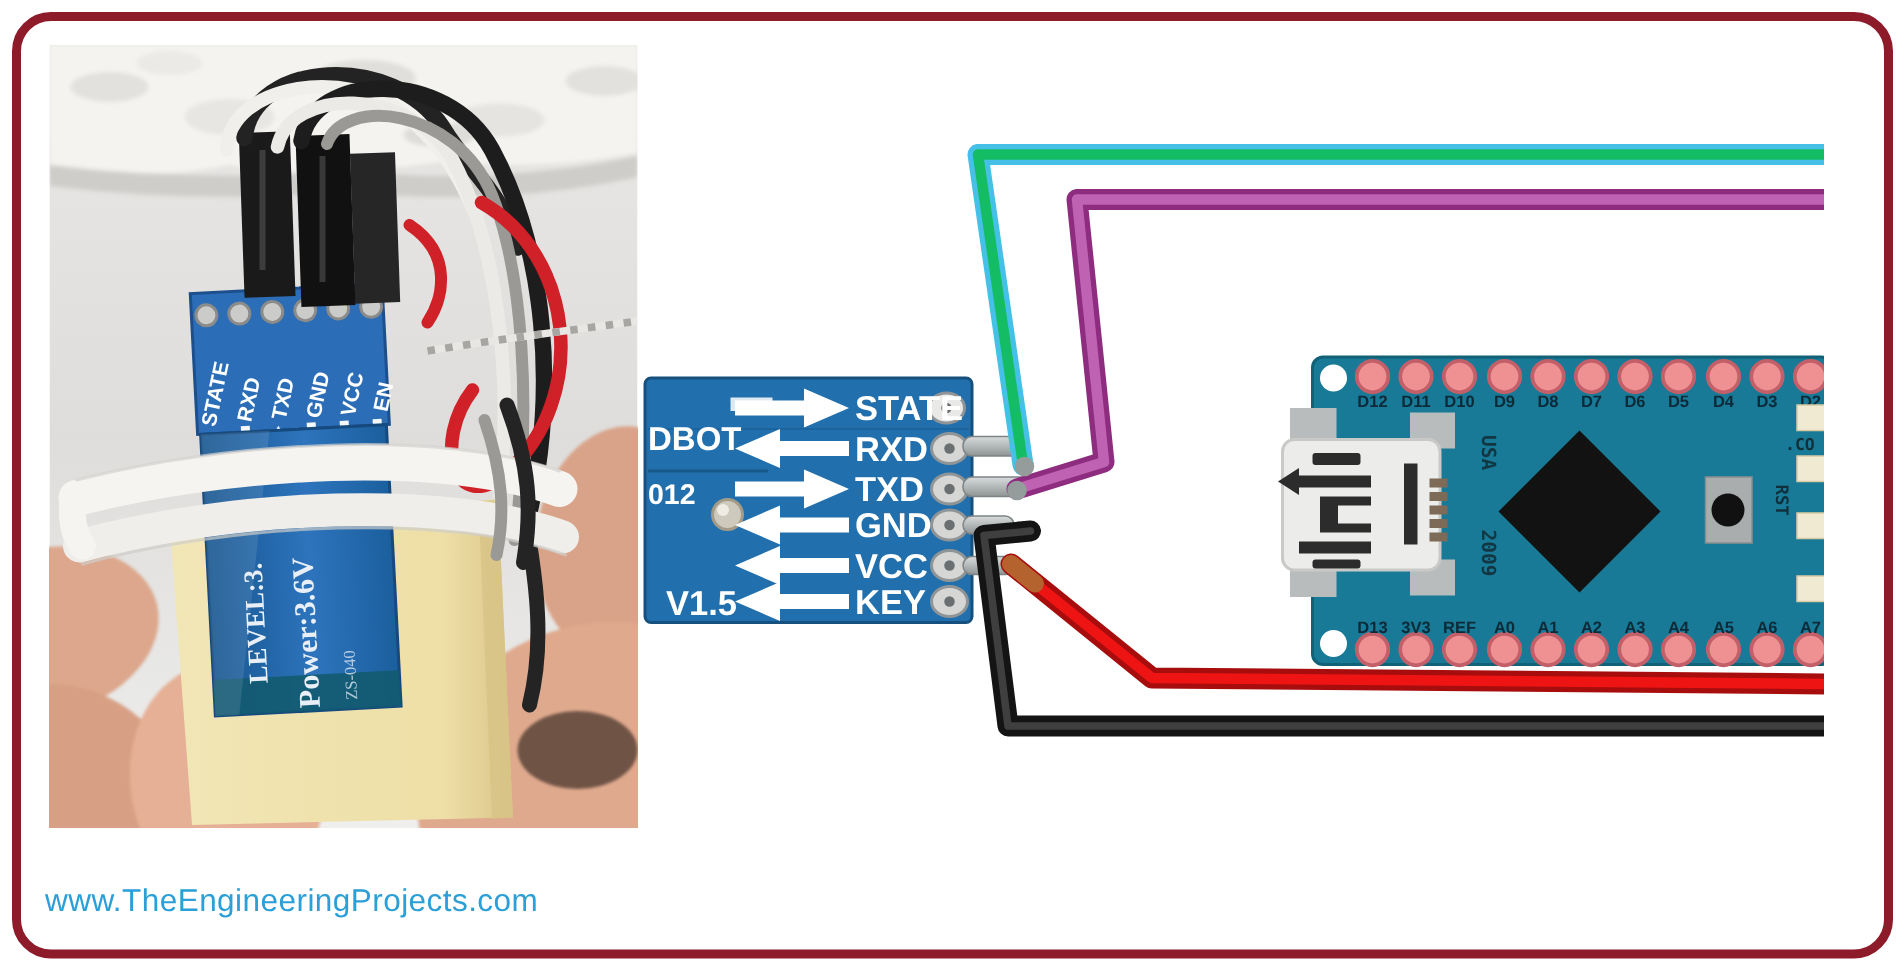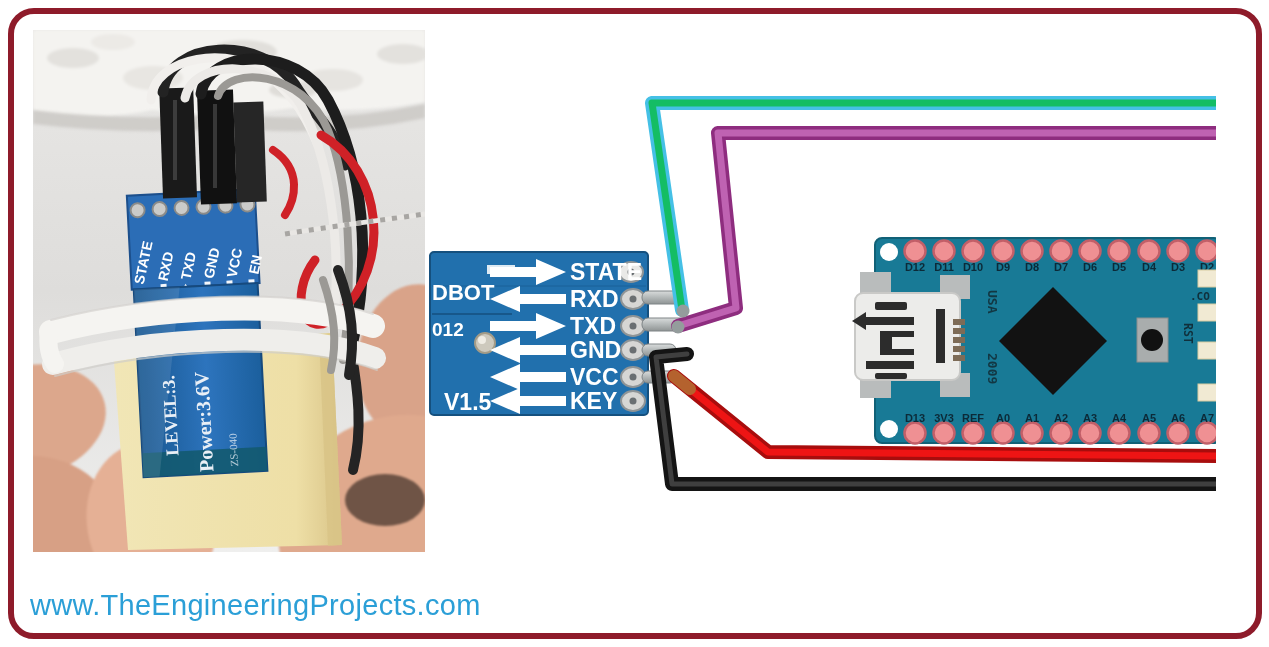--- a/index.html
+++ b/index.html
@@ -2,21 +2,21 @@
 <html><head>
 <meta charset="utf-8">
 <style>
   html,body{margin:0;padding:0;background:#fff;}
   body{font-family:"Liberation Sans",sans-serif;}
   .canvas{position:relative;width:1269px;height:647px;background:#ffffff;overflow:hidden;}
   .frame{position:absolute;left:8px;top:8px;width:1254px;height:631px;border:6px solid #8e1b2a;
          border-radius:26px;box-sizing:border-box;}
   .photo{position:absolute;left:33px;top:30px;}
   .diagram{position:absolute;left:428px;top:90px;}
-  .watermark{position:absolute;left:30px;top:589px;font-size:29px;color:#2b9fd7;
+  .watermark{position:absolute;left:30px;top:589px;font-size:21px;color:#2b9fd7;
              font-family:"Liberation Sans",sans-serif;letter-spacing:0.3px;}
   text{font-family:"Liberation Sans",sans-serif;}
   .mono{font-family:"DejaVu Sans Mono",monospace;}
   .serif{font-family:"Liberation Serif",serif;}
 </style>
 </head>
 <body>
 
 <div class="canvas">
 

